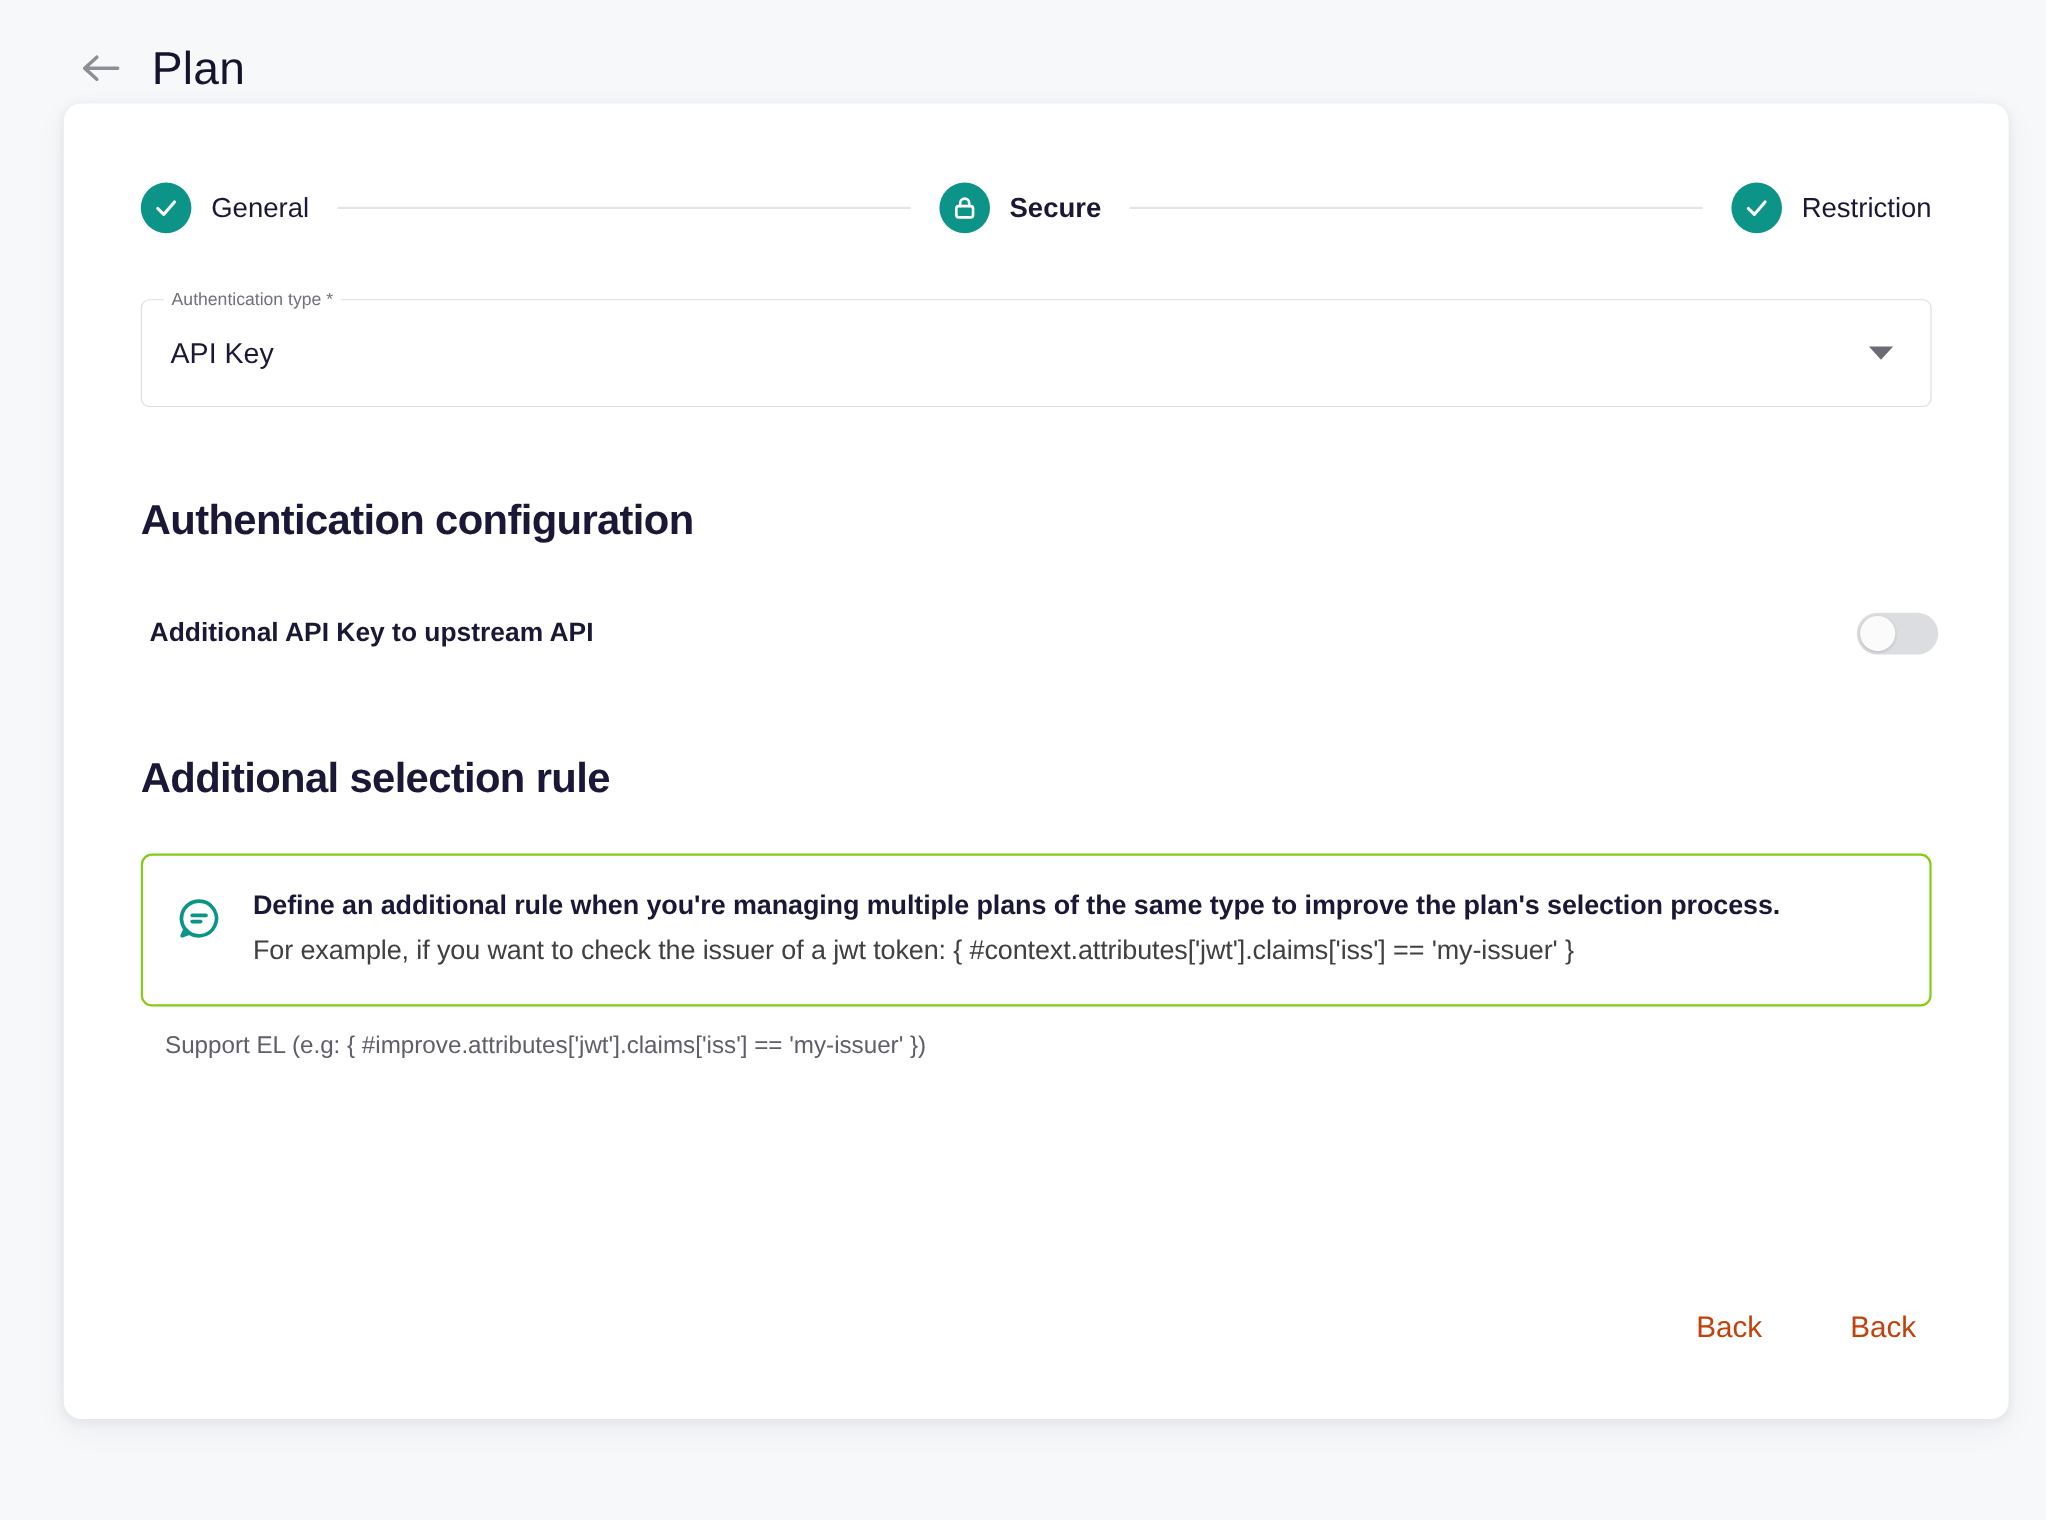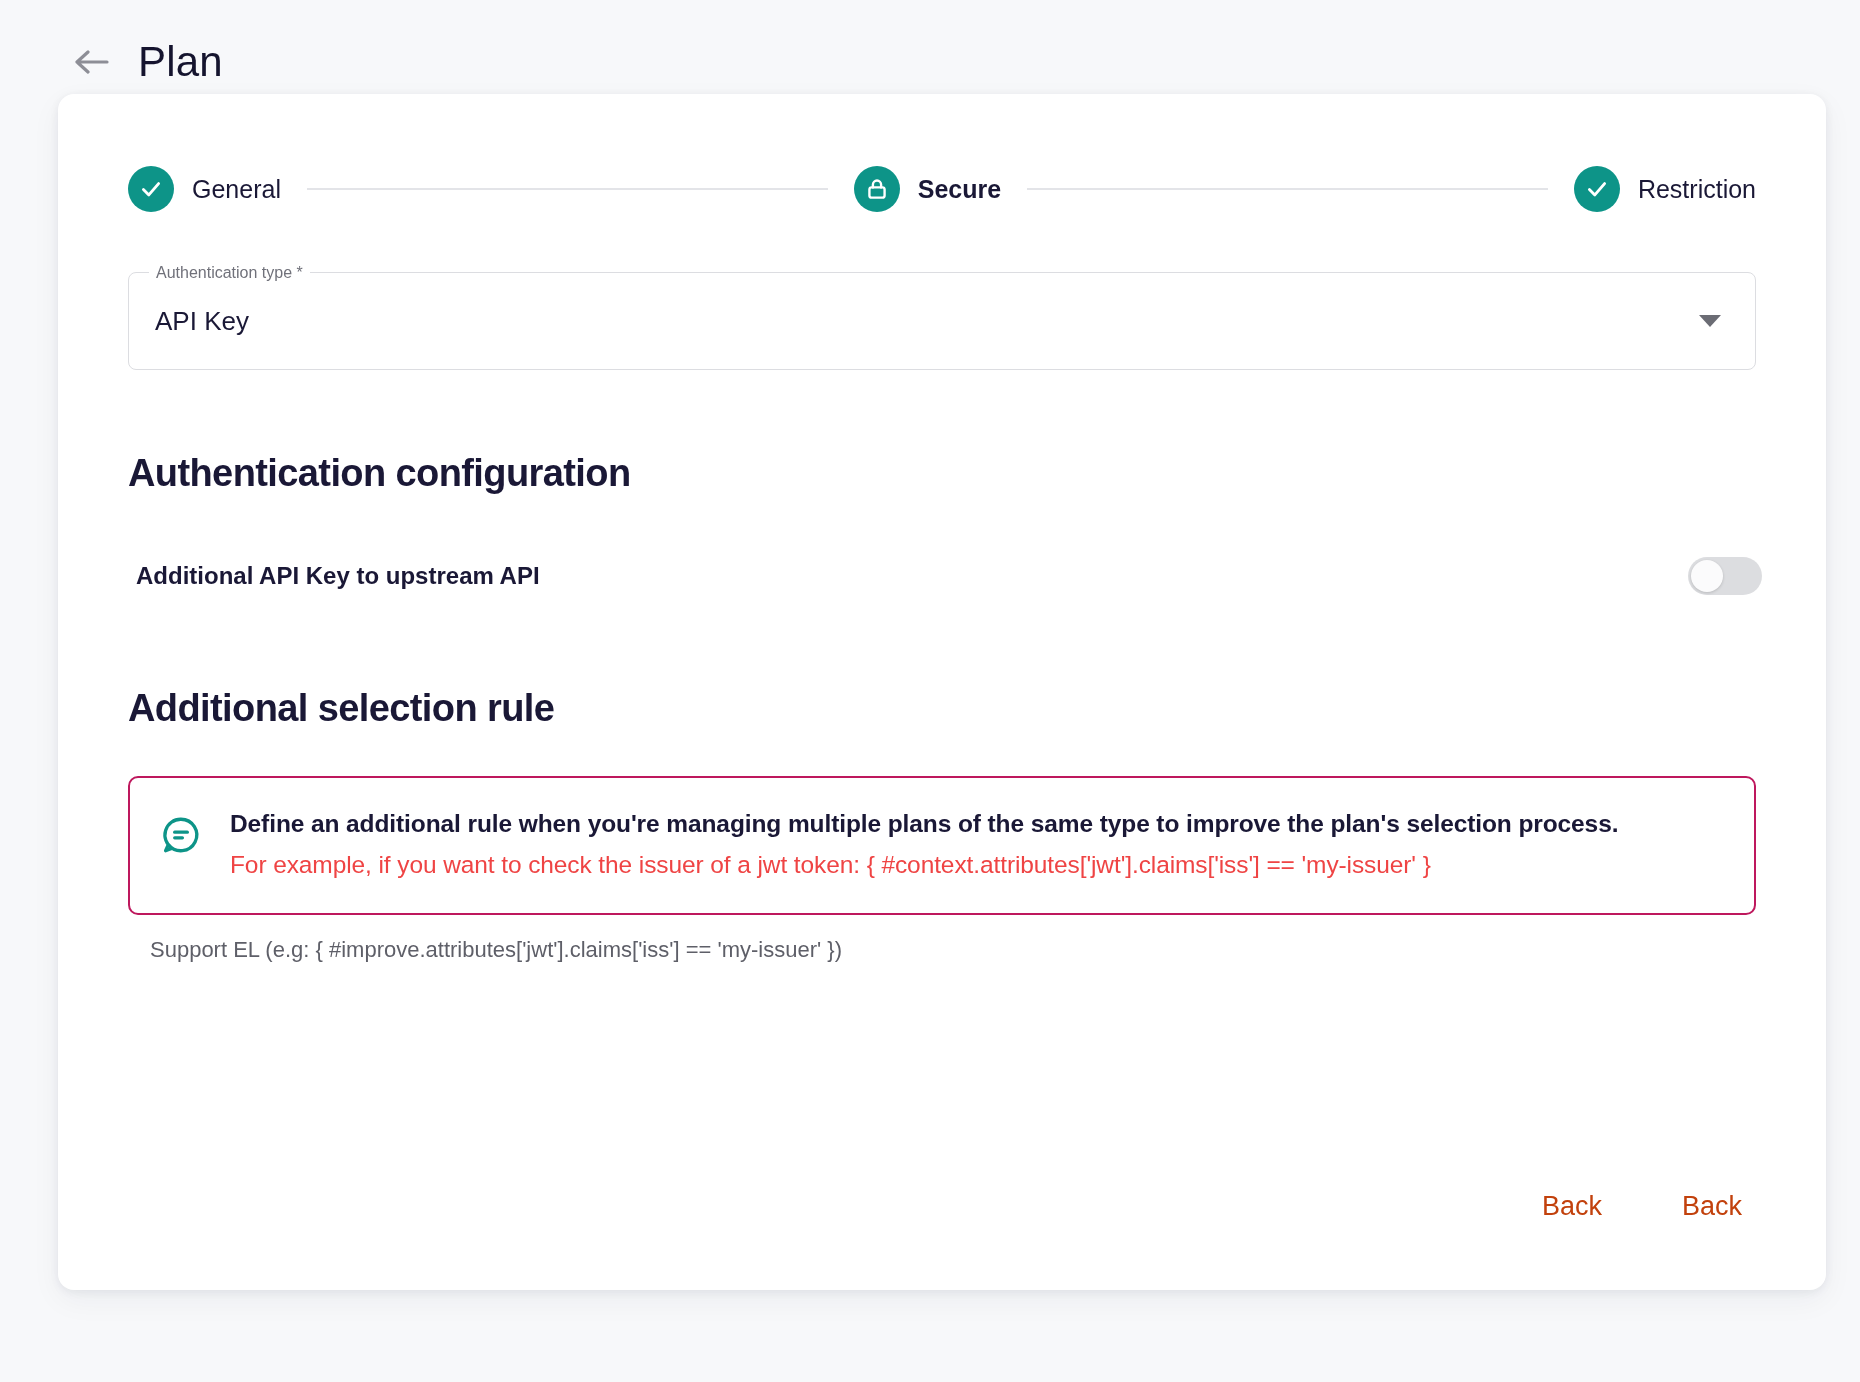--- a/index.html
+++ b/index.html
@@ -167,40 +167,40 @@
     top: 3px; left: 3px;
     width: 32px; height: 32px;
     border-radius: 50%;
     background: #fbfbfc;
     box-shadow: 0 1px 3px rgba(0,0,0,.16);
   }
 
   
   .callout {
     margin: 46px 20px 0 20px;
-    border: 2px solid #be185d;
+    border: 2px solid #84cc16;
     border-radius: 10px;
     display: flex;
     gap: 28px;
     padding: 30px 32px 32px 30px;
   }
   .callout-icon { flex: 0 0 auto; padding-top: 6px; }
   .callout-body { flex: 1 1 auto; }
   .callout-strong {
     font-size: 24.5px;
     font-weight: 700;
     line-height: 1.27;
     color: #1a1836;
     letter-spacing: -0.1px;
   }
   .callout-text {
     font-size: 24.5px;
     font-weight: 400;
     line-height: 1.3;
-    color: #ef4444;
+    color: #404040;
     margin-top: 10px;
     letter-spacing: -0.1px;
   }
 
   
   .rule-input {
     margin: 32px 20px 0 20px;
     height: 96px;
     border: 1px solid #e2e3e7;
     border-radius: 8px;

